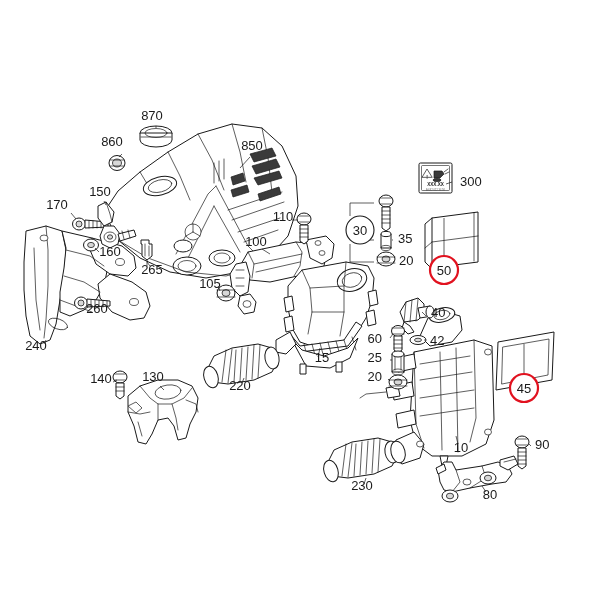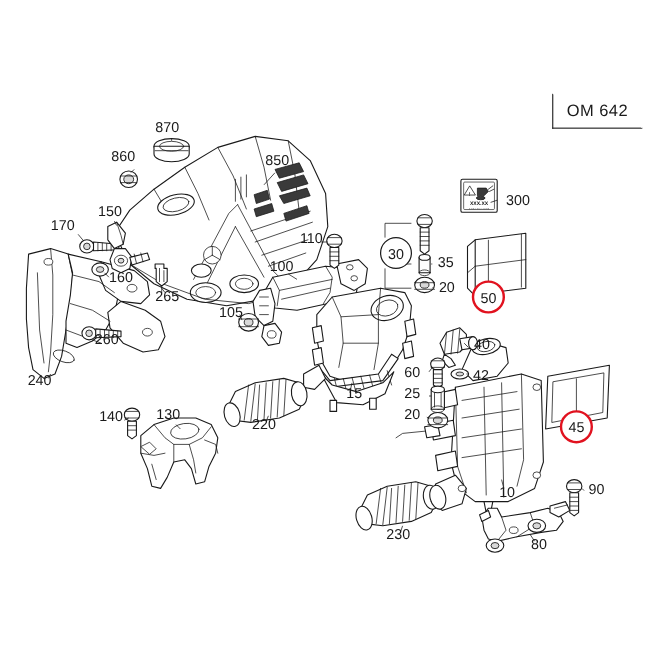--- a/index.html
+++ b/index.html
@@ -534,17 +534,14 @@
         <text class="callout-txt" x="444" y="270.5">50</text>
       </g>
       <g>
         <circle class="callout-ring-red" cx="524" cy="388" r="14"></circle>
         <text class="callout-txt" x="524" y="388.5">45</text>
       </g>
     </g>
 
   </svg>
 
-  <div id="engine-code-box">
-    <span>OM 642</span>
-  </div>
 
 </div>
 
 </body></html>

